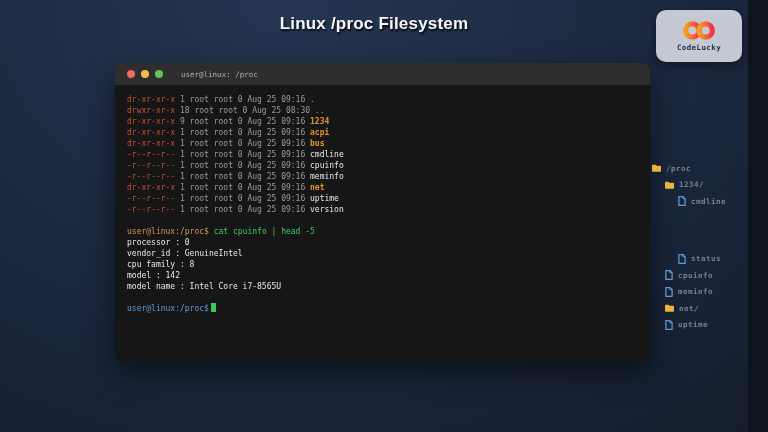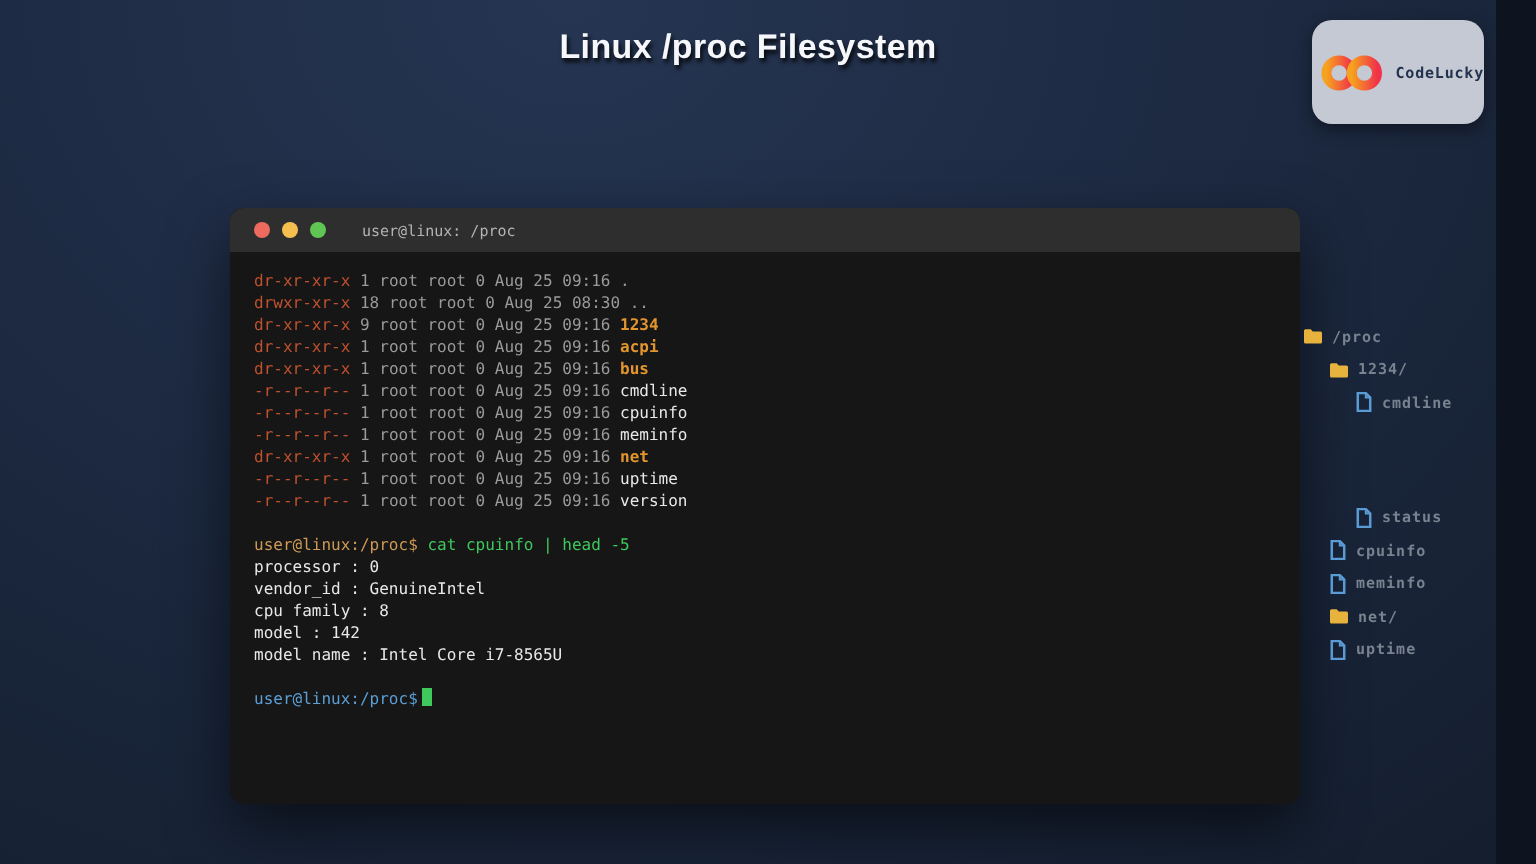--- a/index.html
+++ b/index.html
@@ -9,27 +9,27 @@
 
   
   .header{position:absolute;top:14px;left:0;right:0;text-align:center;}
   .title{font-size:17px;font-weight:bold;color:var(--title);letter-spacing:.2px;
          text-shadow:1px 2px 2px rgba(0,0,0,.85);}
   .subtitle{margin-top:6px;font-size:9.5px;color:var(--subtitle);text-shadow:1px 1px 1px rgba(0,0,0,.6);}
 
   
   .logo-card{position:absolute;top:10px;right:6px;width:86px;height:52px;border-radius:10px;
              background:var(--logo_bg);box-shadow:0 3px 8px rgba(0,0,0,.4);
-             display:flex;flex-direction:row;align-items:center;justify-content:center;gap:2px;}
+             display:flex;flex-direction:column;align-items:center;justify-content:center;gap:2px;}
   .logo-text{font-family:"DejaVu Sans Mono",monospace;font-size:7.5px;font-weight:bold;
              color:var(--logo_text);letter-spacing:.4px;}
 
   
   .terminal{position:absolute;left:115px;top:63px;width:535px;height:298px;border-radius:7px;
-            background:var(--term_bg);box-shadow:0 12px 30px rgba(0,0,0,.55);margin-top:41px;}
+            background:var(--term_bg);box-shadow:0 12px 30px rgba(0,0,0,.55);}
   .titlebar{height:22px;border-radius:7px 7px 0 0;background:var(--titlebar);
             display:flex;align-items:center;padding:0 12px;}
   .dot{width:8px;height:8px;border-radius:50%;margin-right:6px;}
   .term-title{margin-left:12px;font-family:"DejaVu Sans Mono",monospace;font-size:7.5px;color:#b3b3b3;}
   .term-body{padding:9px 12px;font-family:"DejaVu Sans Mono",monospace;font-size:8px;line-height:11px;}
   .term-line{white-space:pre;}
   .blank{height:11px;}
   .prompt{color:var(--prompt);}
   .prompt-idle{color:var(--prompt_idle);}
   .cmd{color:var(--command);}

